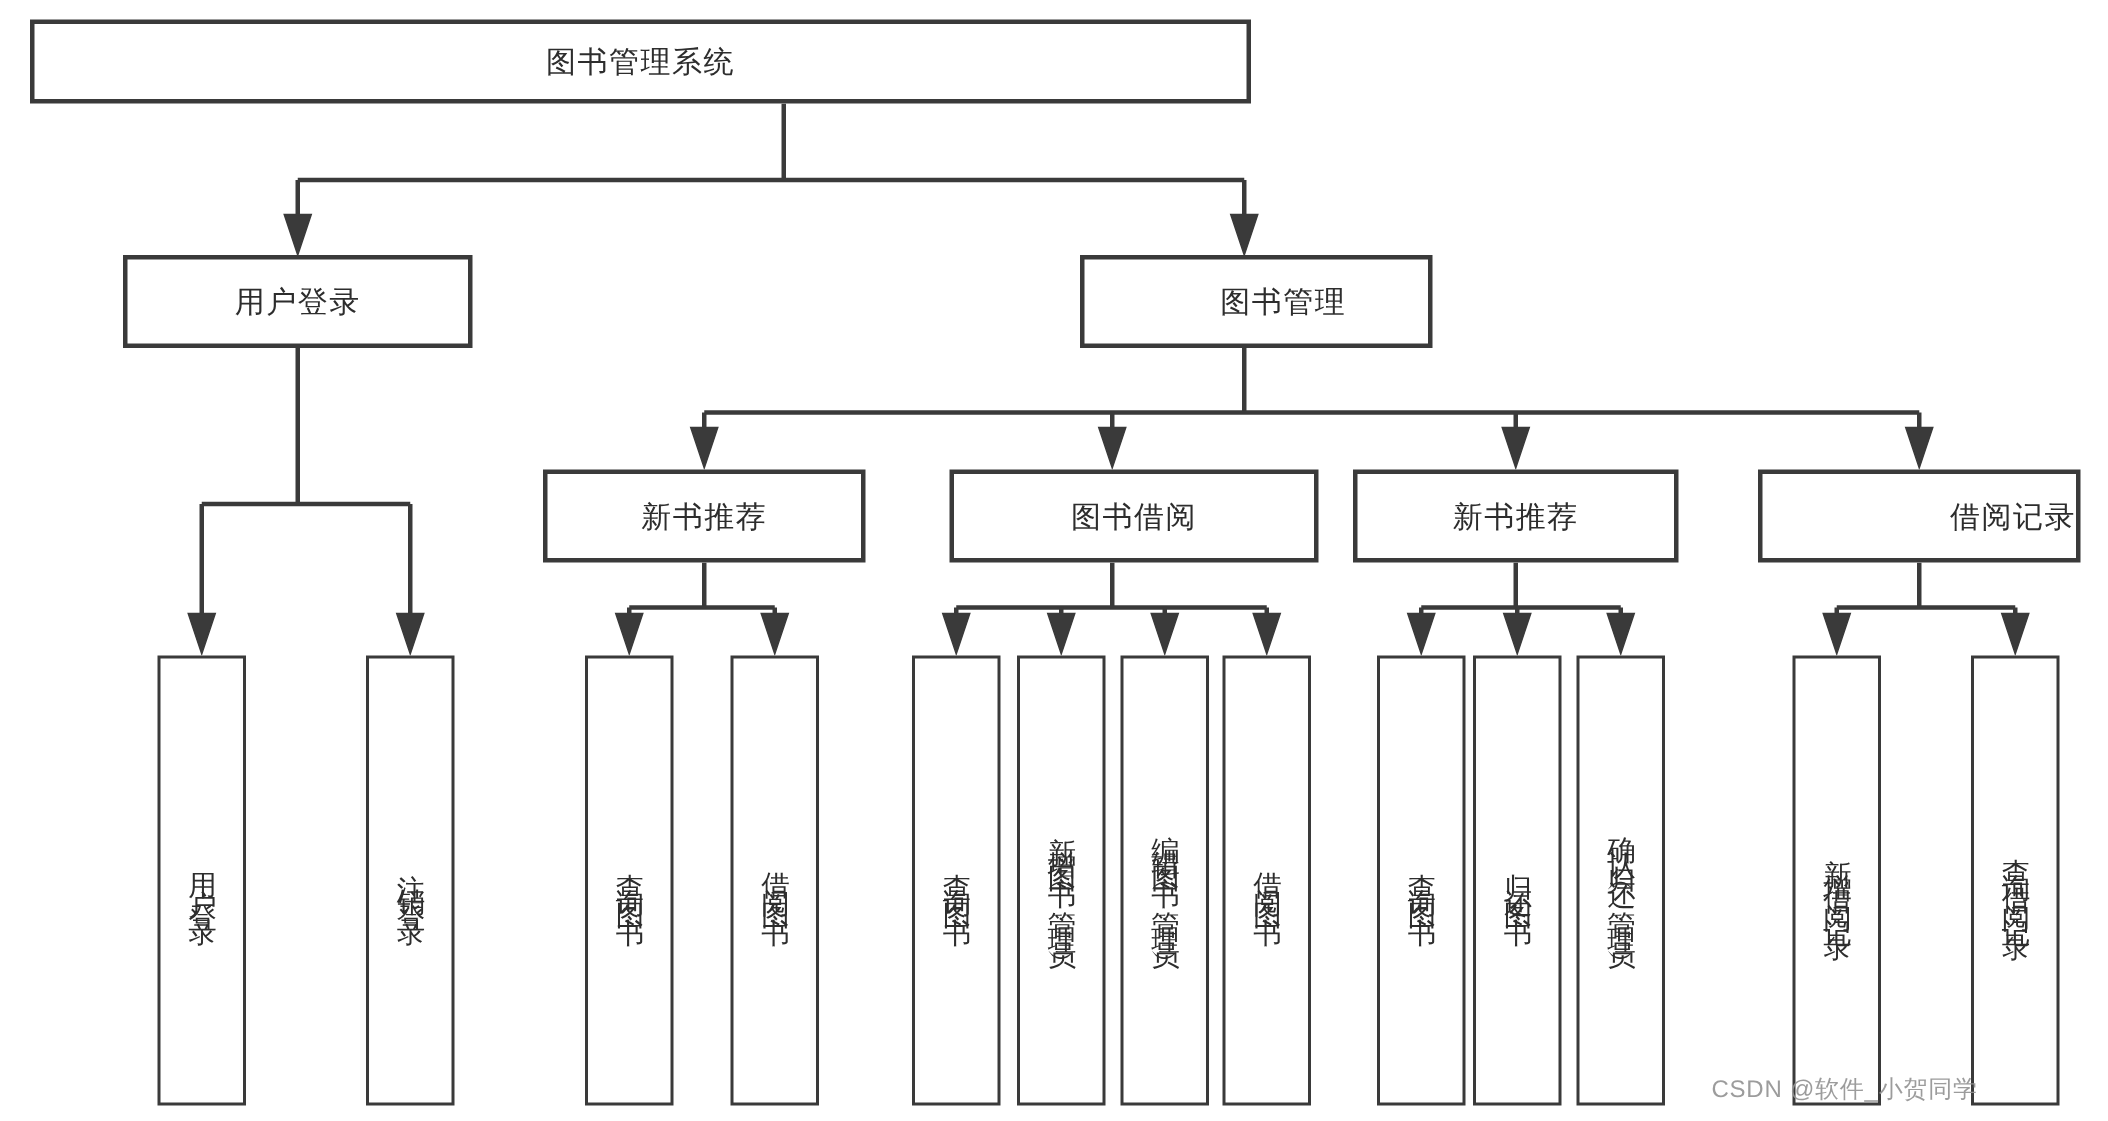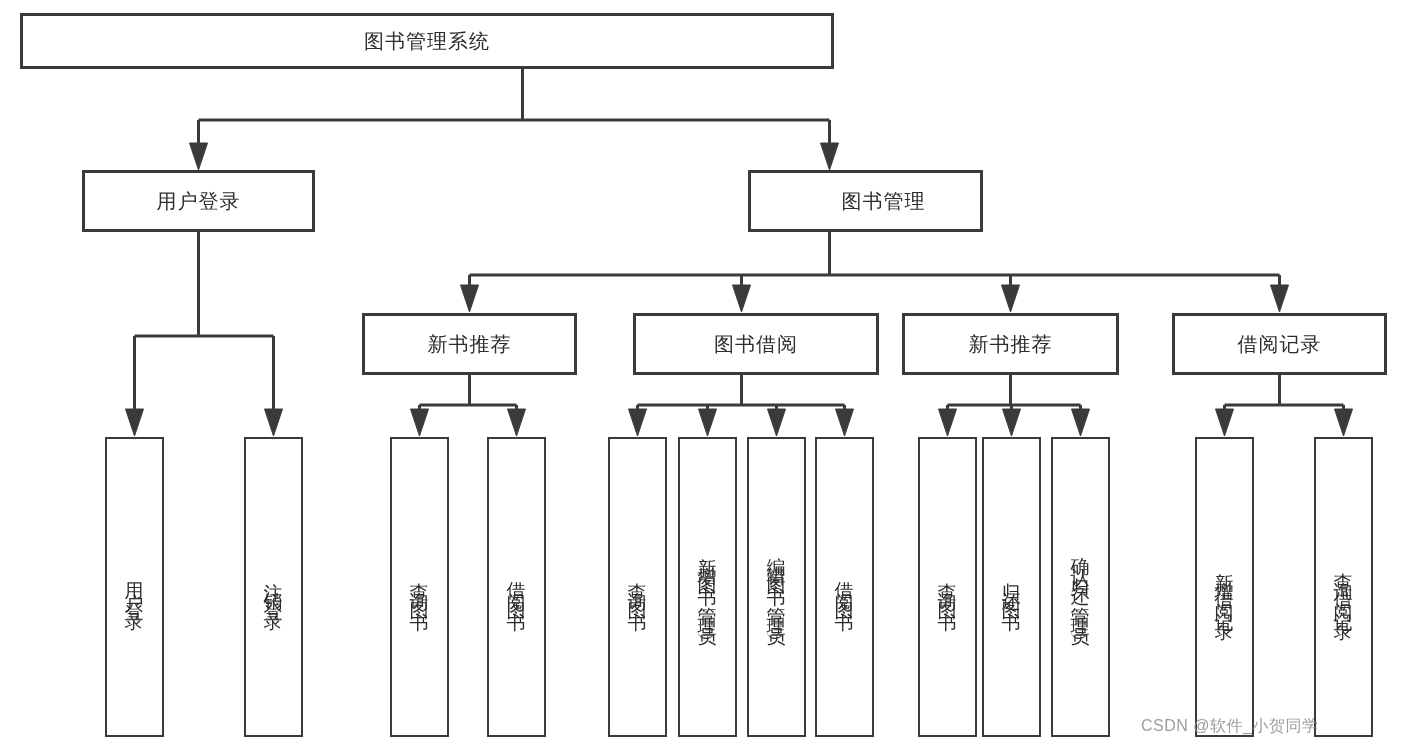--- a/index.html
+++ b/index.html
@@ -142,34 +142,34 @@
     </g>
   </svg>
 
   <div class="node" style="left:20px; top:13px; width:814px; height:56px;">
     <span class="h-label">图书管理系统</span>
   </div>
 
   <div class="node" style="left:82px; top:170px; width:233px; height:62px;">
     <span class="h-label">用户登录</span>
   </div>
-  <div class="node" style="left:748px; top:170px; width:235px; height:62px;padding-left:36px;">
+  <div class="node" style="left:720px; top:170px; width:235px; height:62px;padding-left:36px;">
     <span class="h-label">图书管理</span>
   </div>
 
   <div class="node" style="left:362px; top:313px; width:215px; height:62px;">
     <span class="h-label">新书推荐</span>
   </div>
   <div class="node" style="left:633px; top:313px; width:246px; height:62px;">
     <span class="h-label">图书借阅</span>
   </div>
   <div class="node" style="left:902px; top:313px; width:217px; height:62px;">
     <span class="h-label">新书推荐</span>
   </div>
-  <div class="node" style="left:1172px; top:313px; width:215px; height:62px;">
+  <div class="node" style="left:1172px; top:313px; width:215px; height:62px;justify-content:flex-end;">
     <span class="h-label">借阅记录</span>
   </div>
 
   <div class="node leaf" style="left:105px; top:437px; width:59px; height:300px;">
     <span class="v-label">用户登录</span>
   </div>
   <div class="node leaf" style="left:244px; top:437px; width:59px; height:300px;">
     <span class="v-label">注销登录</span>
   </div>
 

